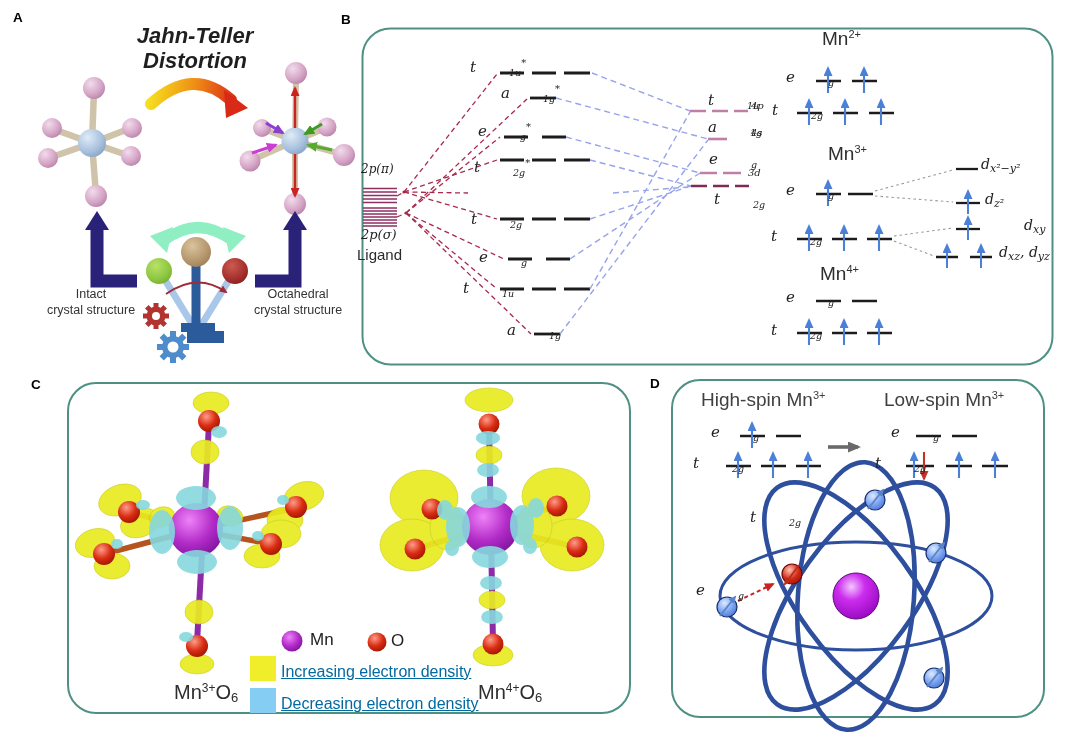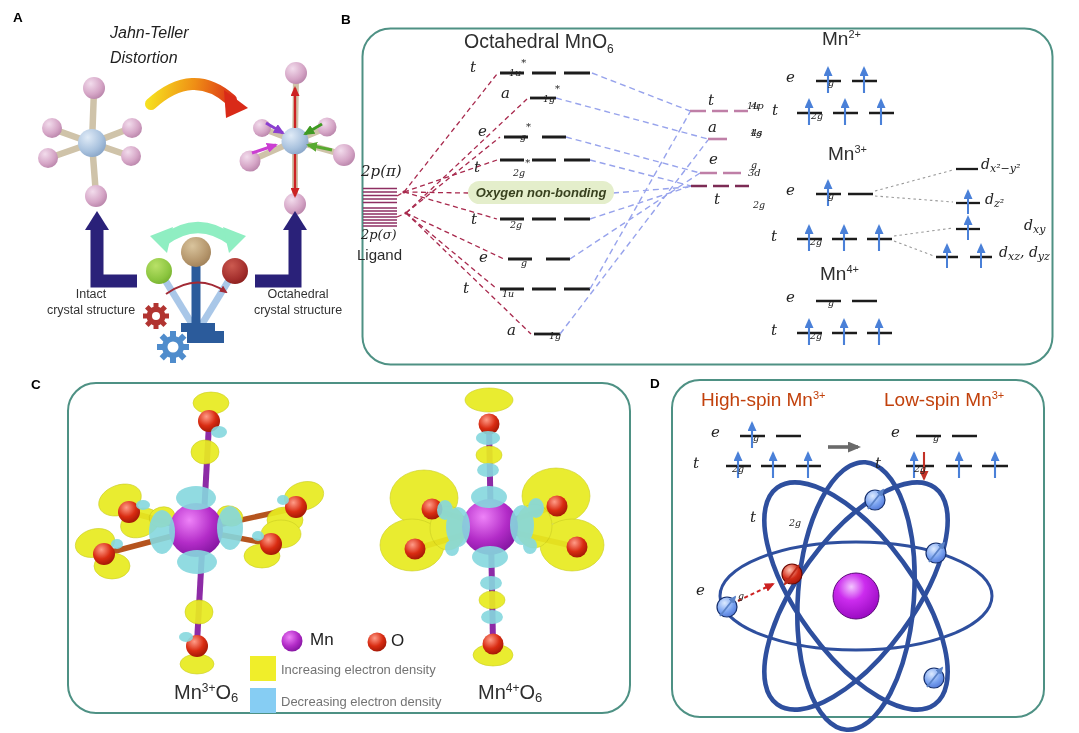--- a/index.html
+++ b/index.html
@@ -1,42 +1,42 @@
 <!DOCTYPE html>
 <html><head>
 <meta charset="utf-8">
 <style>
   html,body{margin:0;padding:0;background:#fff;}
   #fig{position:relative;width:1079px;height:733px;background:#ffffff;overflow:hidden;
        font-family:"Liberation Sans",sans-serif;}
   #gfx{position:absolute;left:0;top:0;}
   .lbl{position:absolute;white-space:nowrap;color:#2b2b2b;line-height:1.1;}
   .panel-letter{font-size:13.5px;font-weight:700;color:#000;}
-  .jt-title{font-size:16px;font-weight:400;font-style:italic;color:#1f1f1f;width:170px;text-align:left;}
+  .jt-title{font-size:22px;font-weight:700;font-style:italic;color:#1f1f1f;width:170px;text-align:center;}
   .caption{font-size:12.5px;color:#333;text-align:center;}
   .big-title{font-size:19.5px;color:#2e2e2e;}
   .big-title sub{font-size:12px;}
   .serifit{font-family:"DejaVu Serif",serif;font-style:italic;color:#222;}
   .orb{font-size:15px;}
   .orb sub{font-size:9.5px;vertical-align:-4px;font-style:italic;margin-left:33px;}
   .orb sup{font-size:10px;vertical-align:6px;}
   .shell{font-size:10px;}
   .ion-title{font-size:19px;color:#2e2e2e;}
   .ion-title sup{font-size:11px;vertical-align:7px;}
   .dlab{font-size:14px;}
   .dlab sub{font-size:11px;vertical-align:-3px;font-style:italic;}
   .pill{position:absolute;left:468px;top:181px;width:146px;height:23px;border-radius:12px;
         background:#e4eecb;text-align:center;line-height:23px;font-size:13px;font-style:italic;
         font-weight:600;color:#38411f;}
-  .legend-text{font-size:13px;color:#737373;}
+  .legend-text{font-size:16px;color:#0369a1;text-decoration:underline;}
   .legend-elem{font-size:17px;color:#222;}
   .mol-label{font-size:20px;color:#2e2e2e;margin-left:13px;}
   .mol-label sup{font-size:12px;vertical-align:7px;}
   .mol-label sub{font-size:13px;vertical-align:-3px;}
-  .spin-title{font-size:19px;color:#c2410c;}
+  .spin-title{font-size:19px;color:#404040;}
   .spin-title sup{font-size:11px;vertical-align:7px;}
 </style>
 </head>
 <body>
 
 <div id="fig">
 
 <svg id="gfx" width="1079" height="733" viewBox="0 0 1079 733" xmlns="http://www.w3.org/2000/svg">
   <defs>
     <linearGradient id="gJT" x1="150" y1="90" x2="235" y2="105" gradientUnits="userSpaceOnUse">
@@ -512,36 +512,34 @@
 <div class="lbl panel-letter" style="left:31px;top:378px">C</div>
 <div class="lbl panel-letter" style="left:650px;top:377px">D</div>
 
 <div class="lbl jt-title" style="left:110px;top:24px">Jahn-Teller</div>
 <div class="lbl jt-title" style="left:110px;top:49px">Distortion</div>
 <div class="lbl caption" style="left:31px;top:288px;width:120px">Intact</div>
 <div class="lbl caption" style="left:31px;top:304px;width:120px">crystal structure</div>
 <div class="lbl caption" style="left:233px;top:288px;width:130px">Octahedral</div>
 <div class="lbl caption" style="left:233px;top:304px;width:130px">crystal structure</div>
 
-<div class="lbl big-title" style="left:464px;top:31px"><span>Octahedral MnO</span><sub>6</sub></div>
 
 <div class="lbl orb serifit" style="left:470px;top:57px"><span>t</span><sub>1u</sub><sup>*</sup></div>
 <div class="lbl orb serifit" style="left:501px;top:83px"><span>a</span><sub>1g</sub><sup>*</sup></div>
 <div class="lbl orb serifit" style="left:478px;top:121px"><span>e</span><sub>g</sub><sup>*</sup></div>
 <div class="lbl orb serifit" style="left:474px;top:157px"><span>t</span><sub>2g</sub><sup>*</sup></div>
 <div class="lbl orb serifit" style="left:471px;top:211px"><span>t</span><sub>2g</sub></div>
 <div class="lbl orb serifit" style="left:479px;top:249px"><span>e</span><sub>g</sub></div>
 <div class="lbl orb serifit" style="left:463px;top:280px"><span>t</span><sub>1u</sub></div>
 <div class="lbl orb serifit" style="left:507px;top:322px"><span>a</span><sub>1g</sub></div>
 
-<div class="lbl serifit" style="left:361px;top:163px;font-size:15px">2p(π)</div>
+<div class="lbl serifit" style="left:361px;top:163px;font-size:12px">2p(π)</div>
 <div class="lbl serifit" style="left:361px;top:228px;font-size:13px">2p(σ)</div>
 <div class="lbl" style="left:357px;top:247px;font-size:15px;color:#2b2b2b">Ligand</div>
 
-<div class="pill">Oxygen non-bonding</div>
 
 <div class="lbl orb serifit" style="left:708px;top:92px"><span>t</span><sub>1u</sub></div>
 <div class="lbl serifit shell" style="left:751px;top:100px">4p</div>
 <div class="lbl orb serifit" style="left:708px;top:119px"><span>a</span><sub>1g</sub></div>
 <div class="lbl serifit shell" style="left:751px;top:127px">4s</div>
 <div class="lbl orb serifit" style="left:709px;top:151px"><span>e</span><sub>g</sub></div>
 <div class="lbl serifit shell" style="left:748px;top:167px">3d</div>
 <div class="lbl orb serifit" style="left:714px;top:191px"><span>t</span><sub>2g</sub></div>
 
 <div class="lbl ion-title" style="left:822px;top:28px"><span>Mn</span><sup>2+</sup></div>

